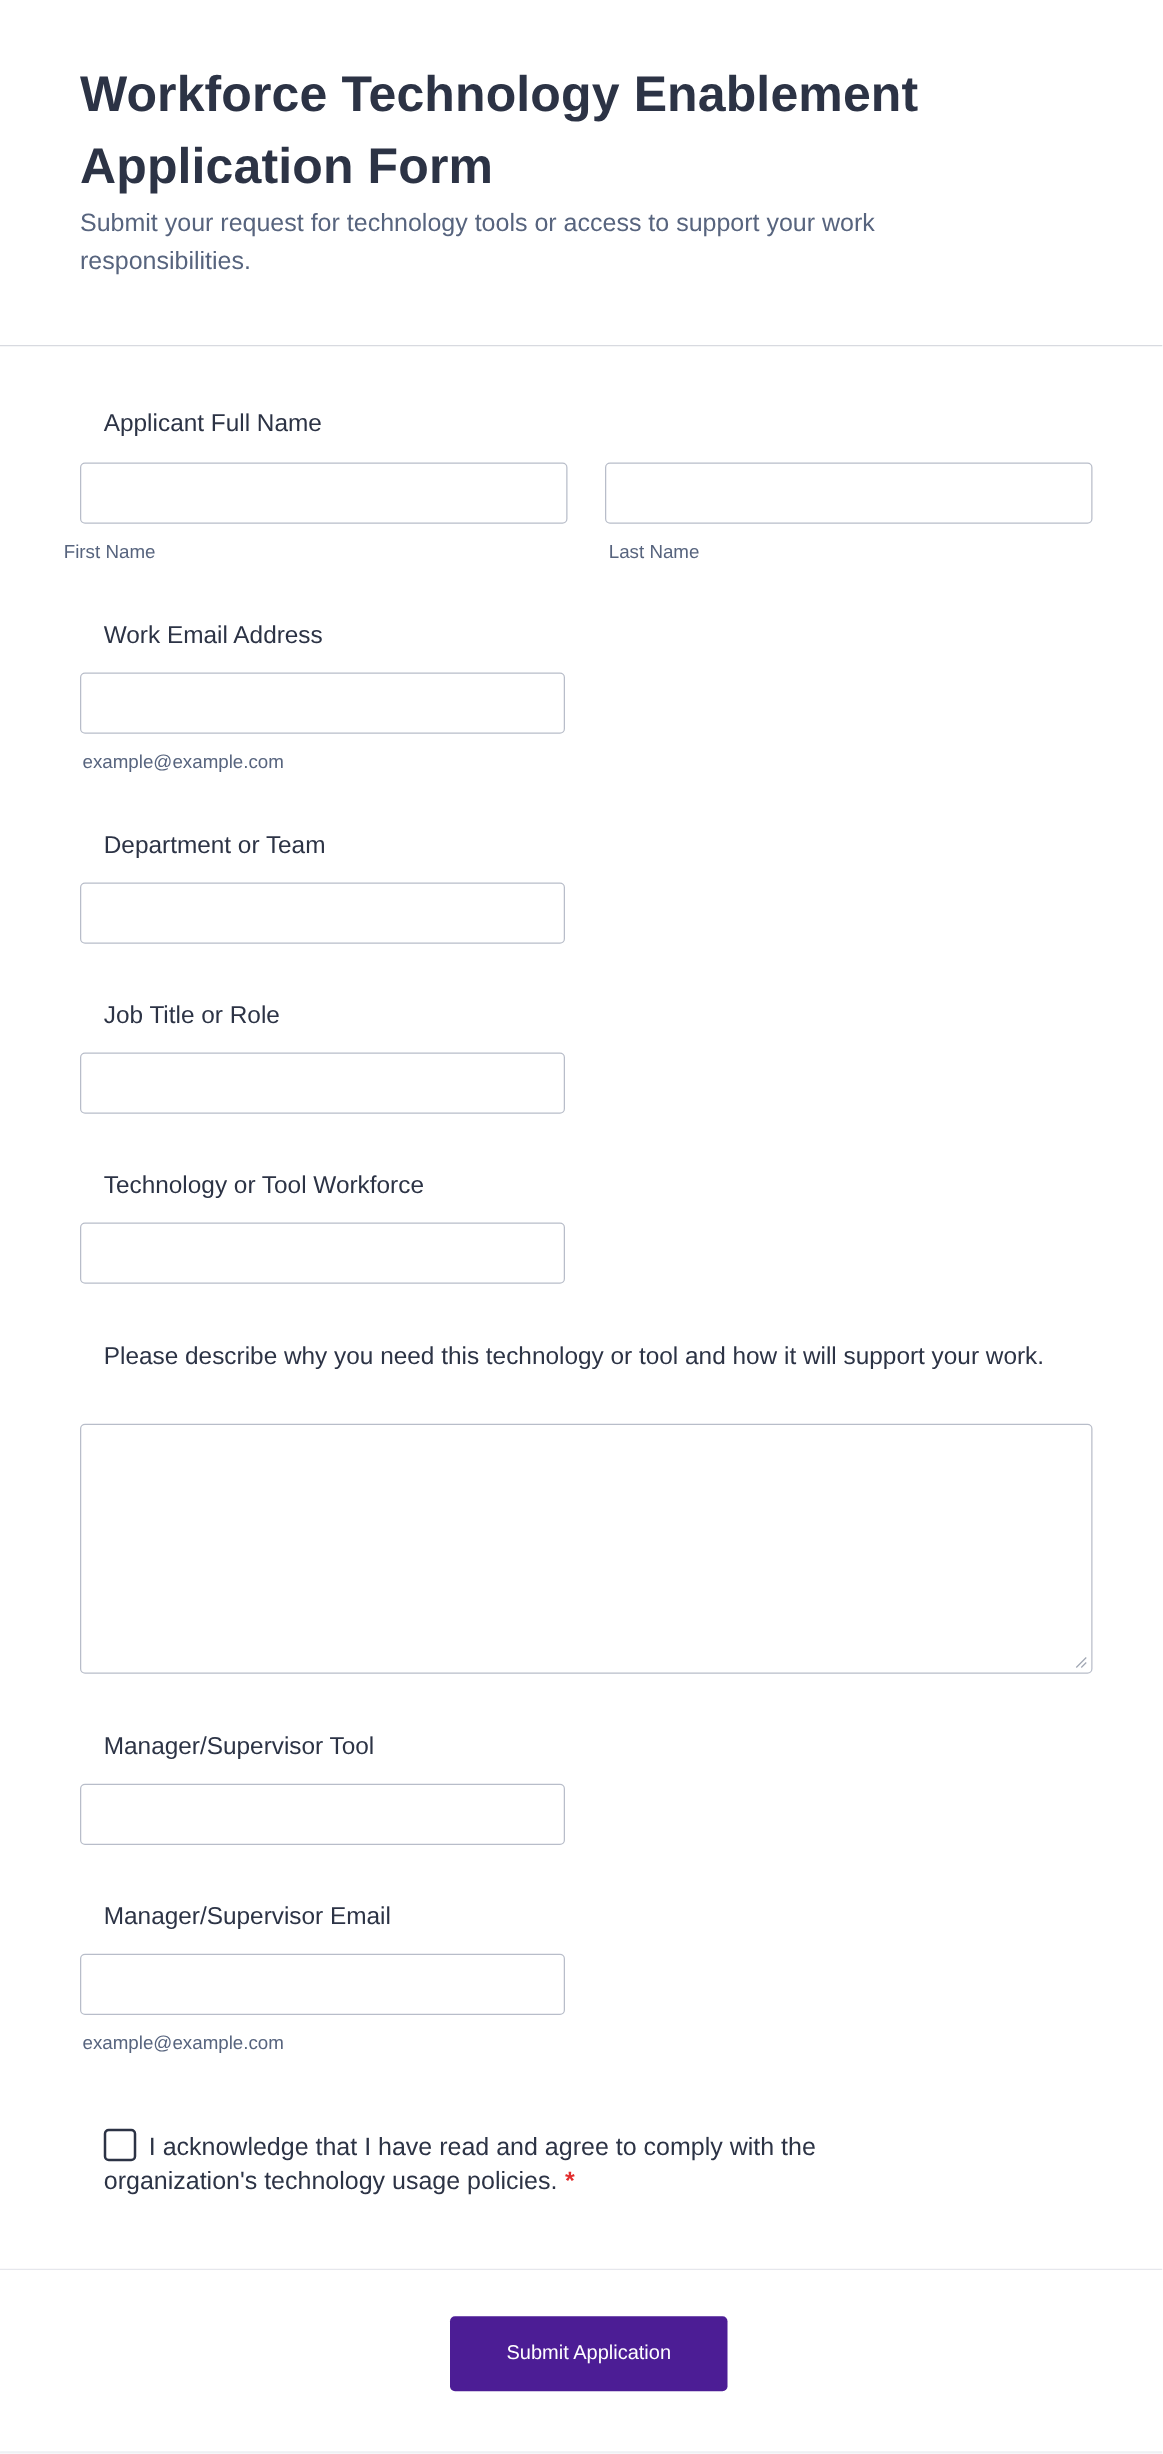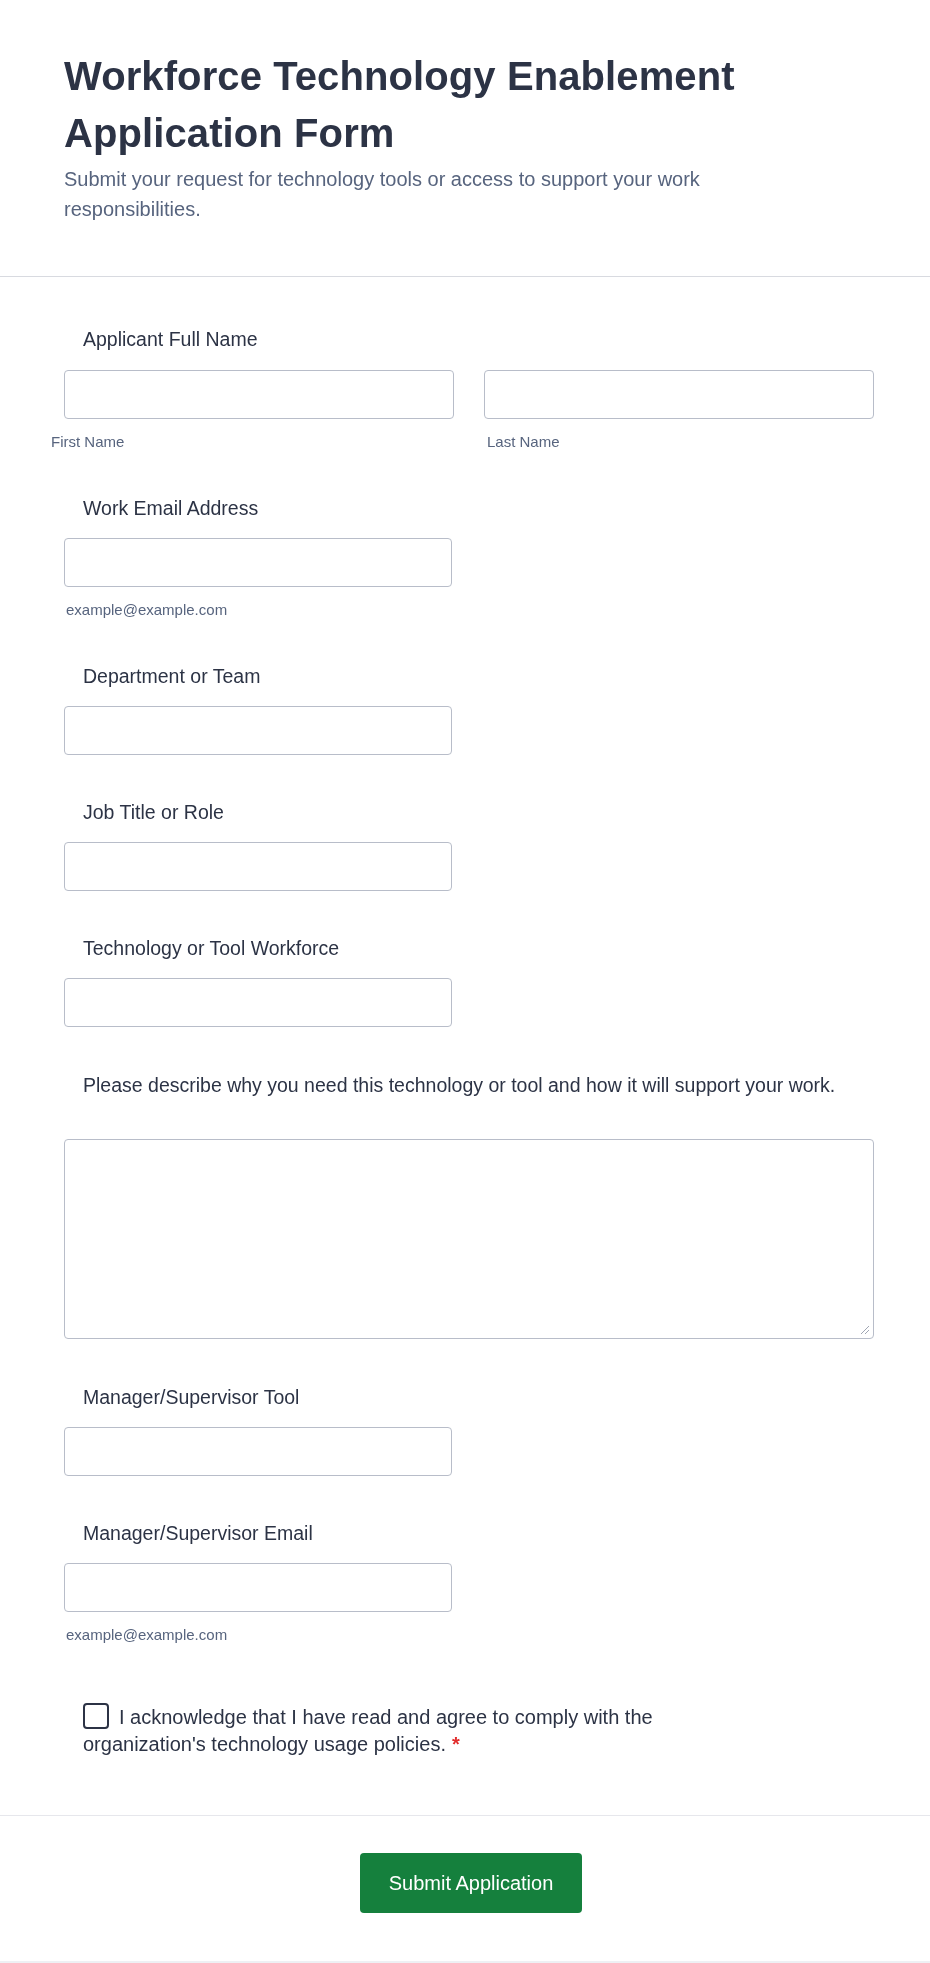--- a/index.html
+++ b/index.html
@@ -16,21 +16,21 @@
   .sub-label { position: absolute; font-size: 15px; color: #57647e; line-height: 18px; }
 
   .textarea { position: absolute; left: 64px; top: 1139px; width: 810px; height: 200px; border: 1px solid #b8bdc9; border-radius: 4px; background: #fff; }
   .resize-handle { position: absolute; right: 3px; bottom: 3px; width: 10px; height: 10px; }
 
   .check-row { position: absolute; left: 64px; top: 1703px; width: 640px; font-size: 20px; line-height: 27px; color: #2c3345; margin-left: 19px; }
   .checkbox { display: inline-block; width: 26px; height: 26px; border: 2px solid #2c3345; border-radius: 4px; vertical-align: -5px; margin-right: 10px; background: #fff; }
   .required { color: #e22d2d; font-weight: bold; margin-left: 6px; }
 
   .footer-divider { position: absolute; left: 0; top: 1815px; width: 930px; height: 1px; background: #e6e7ec; }
-  .submit { position: absolute; left: 360px; top: 1853px; width: 222px; height: 60px; background: #15803d; border: none; border-radius: 4px; color: #ffffff; font-size: 20px; line-height: 60px; text-align: center; font-family: "Liberation Sans", "DejaVu Sans", sans-serif; }
+  .submit { position: absolute; left: 360px; top: 1853px; width: 222px; height: 60px; background: #4c1d95; border: none; border-radius: 4px; color: #ffffff; font-size: 16px; line-height: 60px; text-align: center; font-family: "Liberation Sans", "DejaVu Sans", sans-serif; }
   .bottom-line { position: absolute; left: 0; top: 1961px; width: 930px; height: 2px; background: #eef0f4; }
 </style>
 </head>
 <body>
 
 <div class="header">
   <h1 class="title">Workforce Technology Enablement Application Form</h1>
   <p class="subtitle">Submit your request for technology tools or access to support your work responsibilities.</p>
 </div>
 

